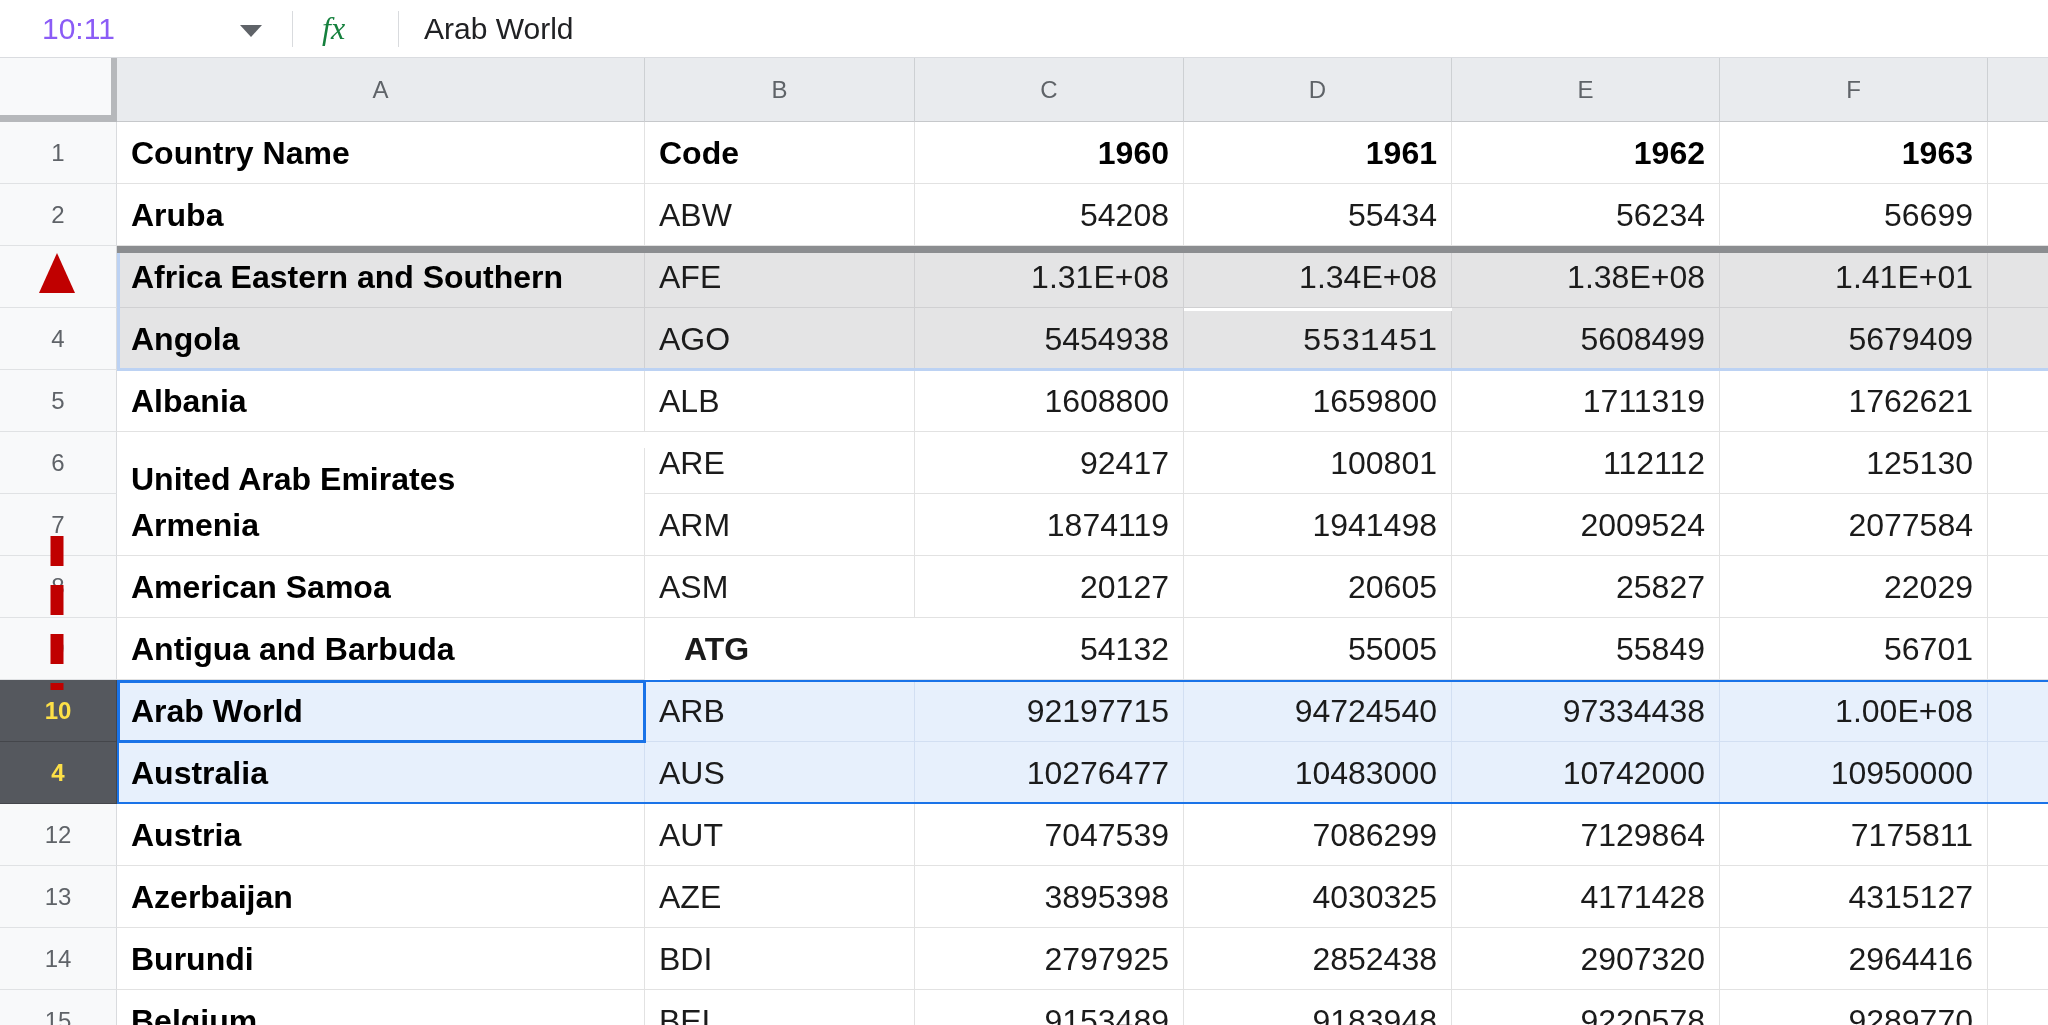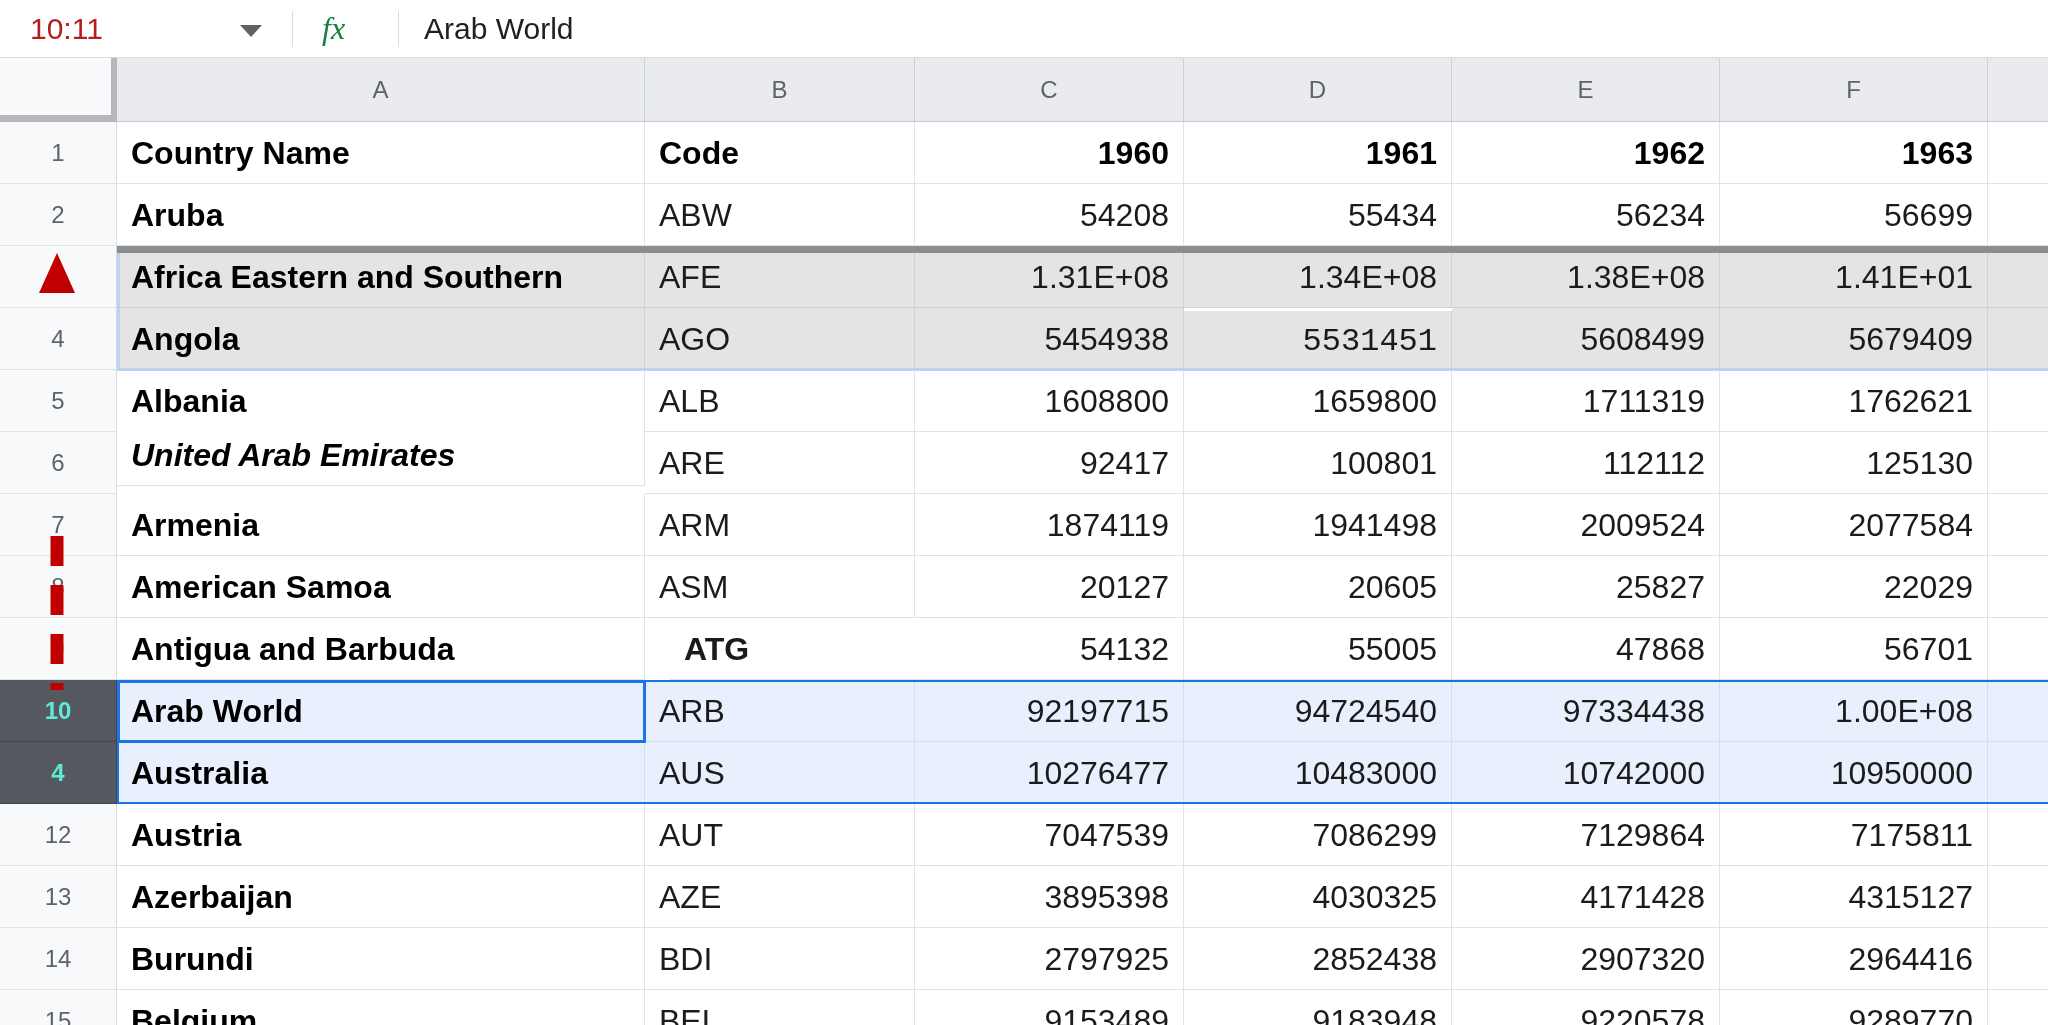--- a/index.html
+++ b/index.html
@@ -3,41 +3,41 @@
 <meta charset="utf-8">
 <style>
   html,body{margin:0;padding:0;background:#fff;}
   .app{position:relative;width:2048px;height:1025px;overflow:hidden;
        font-family:"Liberation Sans",sans-serif;background:#fff;}
 
   
   .formula-bar{position:absolute;left:0;top:0;width:2048px;height:57px;background:#fff;
                border-bottom:1px solid #dadce0;}
   .name-box{position:absolute;left:0;top:0;width:290px;height:57px;cursor:pointer;}
-  .name-box-text{position:absolute;left:30px;top:0;line-height:57px;font-size:30px;color:#b91c1c;}
+  .name-box-text{position:absolute;left:42px;top:0;line-height:57px;font-size:30px;color:#8b5cf6;}
   .name-caret{position:absolute;left:240px;top:25px;width:0;height:0;
               border-left:11px solid transparent;border-right:11px solid transparent;
               border-top:12px solid #5f6368;}
   .fbar-sep{position:absolute;top:11px;width:1px;height:36px;background:#d9dbde;}
   .sep1{left:292px;} .sep2{left:398px;}
   .fx-label{position:absolute;left:322px;top:0;line-height:57px;font-size:32px;
             font-style:italic;color:#15803d;font-family:"Liberation Serif",serif;}
   .formula-input{position:absolute;left:424px;top:0;right:0;line-height:57px;
                  font-size:30px;color:#202124;white-space:nowrap;}
 
   
   .corner{position:absolute;left:0;top:58px;width:117px;height:64px;background:#f8f9fa;
           box-sizing:border-box;border-right:6px solid #b6b8bb;border-bottom:7px solid #b6b8bb;}
   .colhdr{position:absolute;top:58px;height:64px;background:var(--header-bg,#e9ebee);
           box-sizing:border-box;border-right:1px solid #cdd0d3;border-bottom:1px solid #c6c8cb;
           color:#5f6368;font-size:24px;text-align:center;line-height:64px;}
   .rowhdr{position:absolute;left:0;width:117px;height:62px;background:#f8f9fa;
           box-sizing:border-box;border-right:1px solid #d9dbde;border-bottom:1px solid #e0e2e4;
           color:#5f6368;font-size:24px;text-align:center;line-height:62px;}
-  .rowhdr.sel{background:var(--selected-header-bg,#55585e);color:#5eead4;font-weight:bold;
+  .rowhdr.sel{background:var(--selected-header-bg,#55585e);color:#fde047;font-weight:bold;
               border-bottom:1px solid #44464b;border-right:1px solid #44464b;}
 
   
   .cell{position:absolute;height:62px;background:#fff;box-sizing:border-box;
         border-right:1px solid var(--grid-line,#e2e2e2);border-bottom:1px solid var(--grid-line,#e2e2e2);
         padding:0 14px;line-height:62px;font-size:32px;color:#1b1b1b;
         white-space:nowrap;overflow:hidden;}
   .cell.bold{font-weight:bold;color:#000;}
   .cell.num{text-align:right;}
   .cell.gray{background:var(--drag-fill,#e4e4e5);border-color:#d0d0d2;}
@@ -117,21 +117,21 @@
       <div class="cell num gray" style="left: 1988px; width: 61px; top: 308px;"></div>
       <div class="rowhdr" style="top: 370px;">5</div>
       <div class="cell bold" style="left: 117px; width: 528px; top: 370px;">Albania</div>
       <div class="cell" style="left: 645px; width: 270px; top: 370px;">ALB</div>
       <div class="cell num" style="left: 915px; width: 269px; top: 370px;">1608800</div>
       <div class="cell num" style="left: 1184px; width: 268px; top: 370px;">1659800</div>
       <div class="cell num" style="left: 1452px; width: 268px; top: 370px;">1711319</div>
       <div class="cell num" style="left: 1720px; width: 268px; top: 370px;">1762621</div>
       <div class="cell num" style="left: 1988px; width: 61px; top: 370px;"></div>
       <div class="rowhdr" style="top: 432px;">6</div>
-      <div class="cell bold" style="left: 117px; width: 528px; top: 424px; font-style: italic;">United Arab Emirates</div>
+      <div class="cell bold" style="left: 117px; width: 528px; top: 448px;">United Arab Emirates</div>
       <div class="cell" style="left: 645px; width: 270px; top: 432px;">ARE</div>
       <div class="cell num" style="left: 915px; width: 269px; top: 432px;">92417</div>
       <div class="cell num" style="left: 1184px; width: 268px; top: 432px;">100801</div>
       <div class="cell num" style="left: 1452px; width: 268px; top: 432px;">112112</div>
       <div class="cell num" style="left: 1720px; width: 268px; top: 432px;">125130</div>
       <div class="cell num" style="left: 1988px; width: 61px; top: 432px;"></div>
       <div class="rowhdr" style="top: 494px;">7</div>
       <div class="cell bold" style="left: 117px; width: 528px; top: 494px;">Armenia</div>
       <div class="cell" style="left: 645px; width: 270px; top: 494px;">ARM</div>
       <div class="cell num" style="left: 915px; width: 269px; top: 494px;">1874119</div>
@@ -145,21 +145,21 @@
       <div class="cell num" style="left: 915px; width: 269px; top: 556px; text-align: right;">20127</div>
       <div class="cell num" style="left: 1184px; width: 268px; top: 556px;">20605</div>
       <div class="cell num" style="left: 1452px; width: 268px; top: 556px;">25827</div>
       <div class="cell num" style="left: 1720px; width: 268px; top: 556px;">22029</div>
       <div class="cell num" style="left: 1988px; width: 61px; top: 556px;"></div>
       <div class="rowhdr" style="top: 618px;">9</div>
       <div class="cell bold" style="left: 117px; width: 528px; top: 618px;">Antigua and Barbuda</div>
       <div class="cell" style="left: 670px; width: 270px; top: 618px; font-weight: bold;">ATG</div>
       <div class="cell num" style="left: 915px; width: 269px; top: 618px;">54132</div>
       <div class="cell num" style="left: 1184px; width: 268px; top: 618px;">55005</div>
-      <div class="cell num" style="left: 1452px; width: 268px; top: 618px;">47868</div>
+      <div class="cell num" style="left: 1452px; width: 268px; top: 618px;">55849</div>
       <div class="cell num" style="left: 1720px; width: 268px; top: 618px;">56701</div>
       <div class="cell num" style="left: 1988px; width: 61px; top: 618px;"></div>
       <div class="rowhdr sel" style="top: 680px;">10</div>
       <div class="cell bold sel" style="left: 117px; width: 528px; top: 680px;">Arab World</div>
       <div class="cell sel" style="left: 645px; width: 270px; top: 680px;">ARB</div>
       <div class="cell num sel" style="left: 915px; width: 269px; top: 680px;">92197715</div>
       <div class="cell num sel" style="left: 1184px; width: 268px; top: 680px;">94724540</div>
       <div class="cell num sel" style="left: 1452px; width: 268px; top: 680px;">97334438</div>
       <div class="cell num sel" style="left: 1720px; width: 268px; top: 680px;">1.00E+08</div>
       <div class="cell num sel" style="left: 1988px; width: 61px; top: 680px;"></div>

